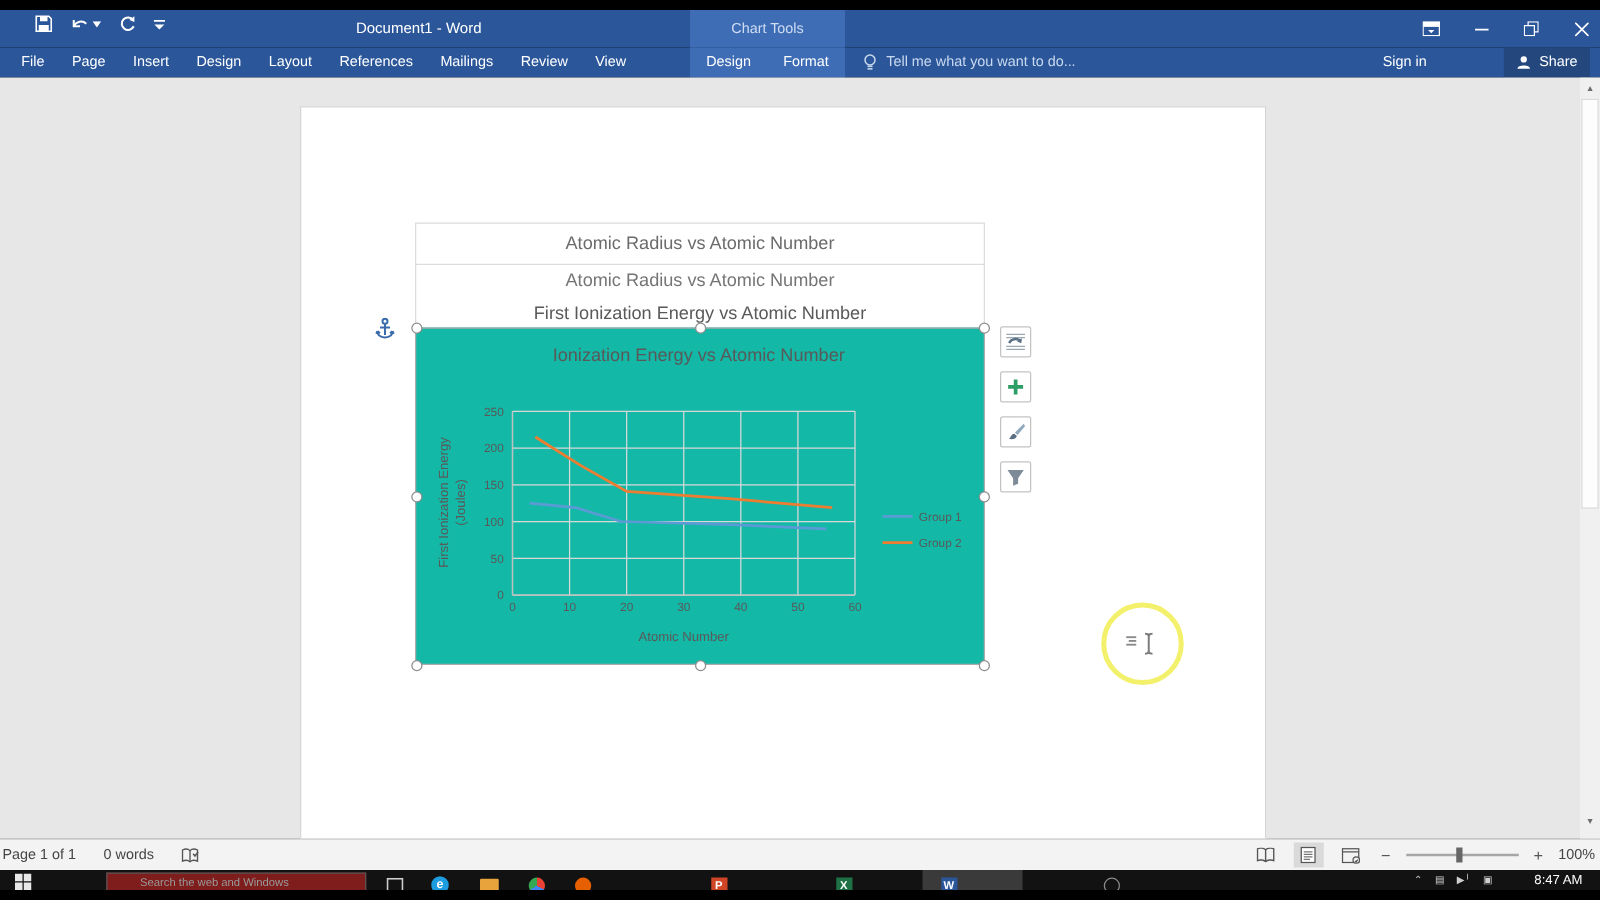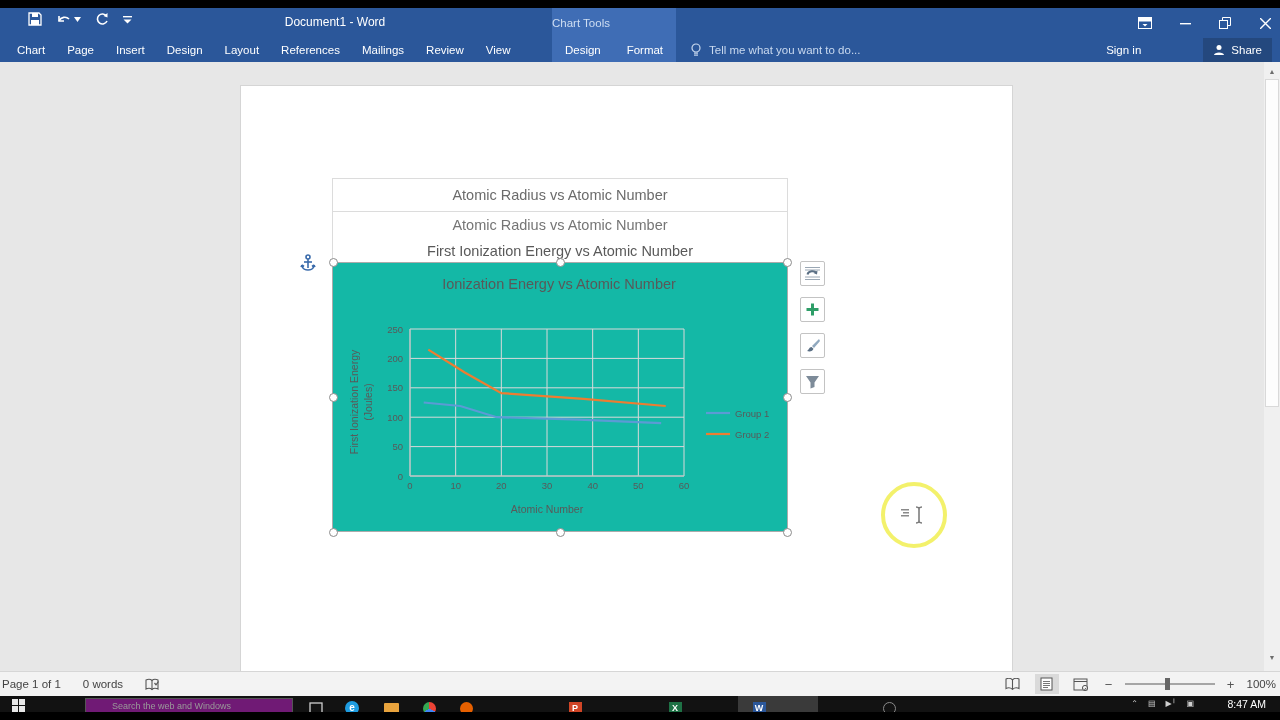--- a/index.html
+++ b/index.html
@@ -7,21 +7,21 @@
               font-family:"Liberation Sans", sans-serif; }
   #app { position:relative; width:1280px; height:720px; background:#000; }
 
   
   #titlebar { position:absolute; left:0; top:8px; width:1280px; height:30px; background:#2b579a; }
   #qat { position:absolute; left:28px; top:4px; display:flex; align-items:center; gap:14px; }
   #qat svg { display:block; }
   #win-title { position:absolute; left:230px; top:7px; width:210px; text-align:center;
                color:#fff; font-size:12px; white-space:nowrap; }
   #ctx-block-top { position:absolute; left:552px; top:0; width:124px; height:30px; background:#3f6db5;
-                   display:flex; align-items:center; }
+                   display:flex; align-items:center; justify-content:center; }
   #ctx-label { color:#cfdef2; font-size:11.5px; }
   #win-controls { position:absolute; right:6px; top:0; height:30px; display:flex; align-items:center; gap:22px; }
   .winbtn { width:18px; height:18px; display:flex; align-items:center; justify-content:center; color:#fff; }
 
   
   #tabrow { position:absolute; left:0; top:38px; width:1280px; height:24px; background:#2b579a; }
   #main-tabs { position:absolute; left:6px; top:0; height:24px; display:flex; align-items:center; }
   .tab { color:#fff; font-size:11.5px; padding:5px 11px; white-space:nowrap; }
   #ctx-block-bottom { position:absolute; left:552px; top:0; width:124px; height:24px; background:#3f6db5;
                       display:flex; align-items:center; justify-content:space-around; }
@@ -80,21 +80,21 @@
   .viewbtn.active { background:#dadada; }
   #zoom-track { position:relative; width:90px; height:2px; background:#a6a6a6; }
   #zoom-thumb { position:absolute; left:40px; top:-5px; width:5px; height:12px; background:#666; }
   .zoomsign { color:#555; font-size:13px; width:12px; text-align:center; }
 
   
   #taskbar { position:absolute; left:0; top:696px; width:1280px; height:16px; background:#121212; overflow:hidden; }
   #start-logo { position:absolute; left:12px; top:3px; width:13px; height:13px; display:grid;
                 grid-template-columns:6px 6px; grid-template-rows:6px 6px; gap:1px; }
   #start-logo div { background:#e8e8e8; }
-  #tb-search { position:absolute; left:85px; top:2px; width:208px; height:16px; background:#701a75;
+  #tb-search { position:absolute; left:85px; top:2px; width:208px; height:16px; background:#7f1d1d;
                border:1px solid #555; color:#9a9a9a; font-size:9px; line-height:15px; padding-left:26px;
                white-space:nowrap; overflow:hidden; }
   .tb-ico { position:absolute; top:3px; width:18px; height:18px; display:flex; align-items:center;
             justify-content:center; font-size:10px; font-weight:bold; color:#fff; }
   .tb-active { position:absolute; left:738px; top:0; width:80px; height:16px; background:#3a3a3a; }
   #tb-tray { position:absolute; right:86px; top:3px; display:flex; gap:10px; color:#cfcfcf; font-size:8px; }
   #tb-clock { position:absolute; right:14px; top:2px; color:#fff; font-size:10.5px; }
 
   .black-strip { position:absolute; left:0; width:1280px; background:#000; }
   svg { display:block; }
@@ -162,21 +162,21 @@
       <span class="winbtn">
         <svg width="11" height="11" viewBox="0 0 11 11">
             <path d="M0 0 L11 11 M11 0 L0 11" stroke="#fff" stroke-width="1.4"></path>
           </svg>
       </span>
     </div>
   </div>
 
   <div id="tabrow">
     <div id="main-tabs">
-        <span class="tab">Chart</span>
+        <span class="tab">File</span>
         <span class="tab">Page</span>
         <span class="tab">Insert</span>
         <span class="tab">Design</span>
         <span class="tab">Layout</span>
         <span class="tab">References</span>
         <span class="tab">Mailings</span>
         <span class="tab">Review</span>
         <span class="tab">View</span>
       </div>
     <div id="ctx-block-bottom">

